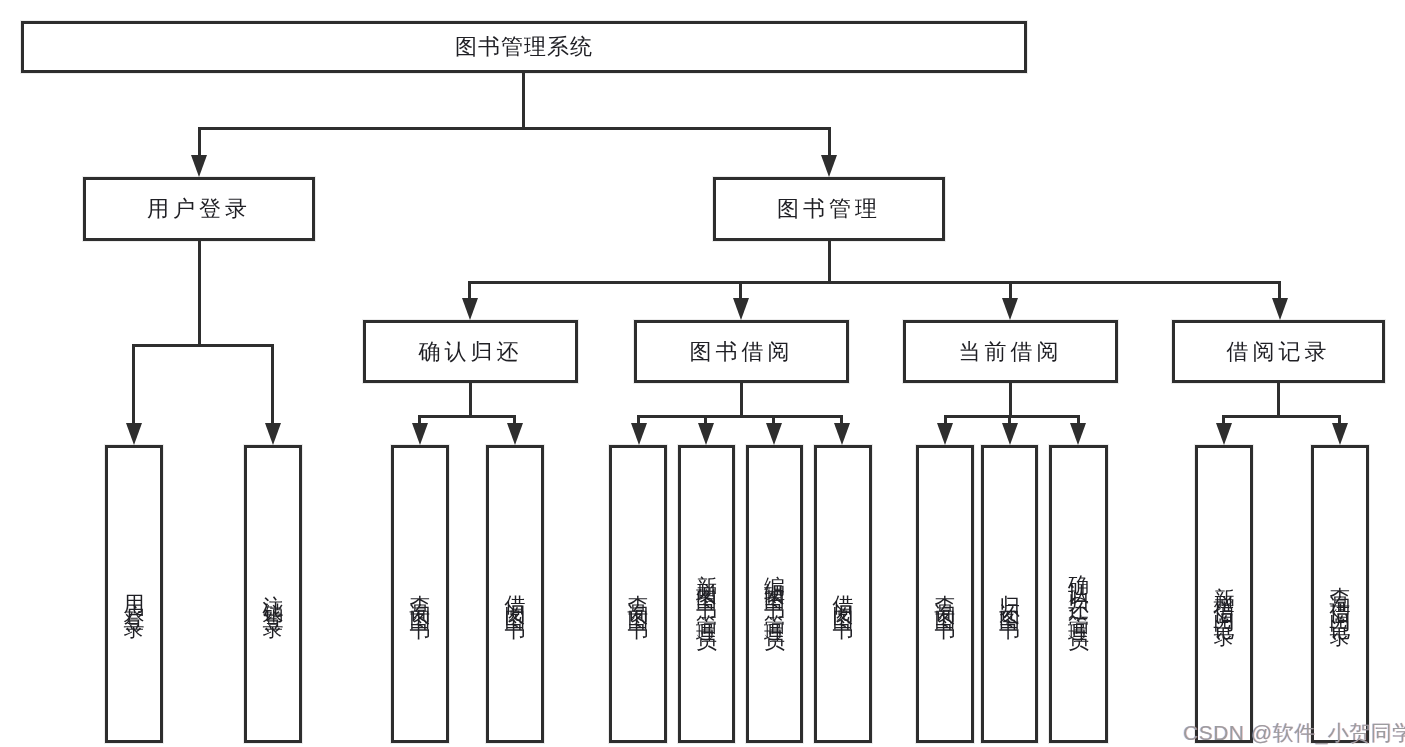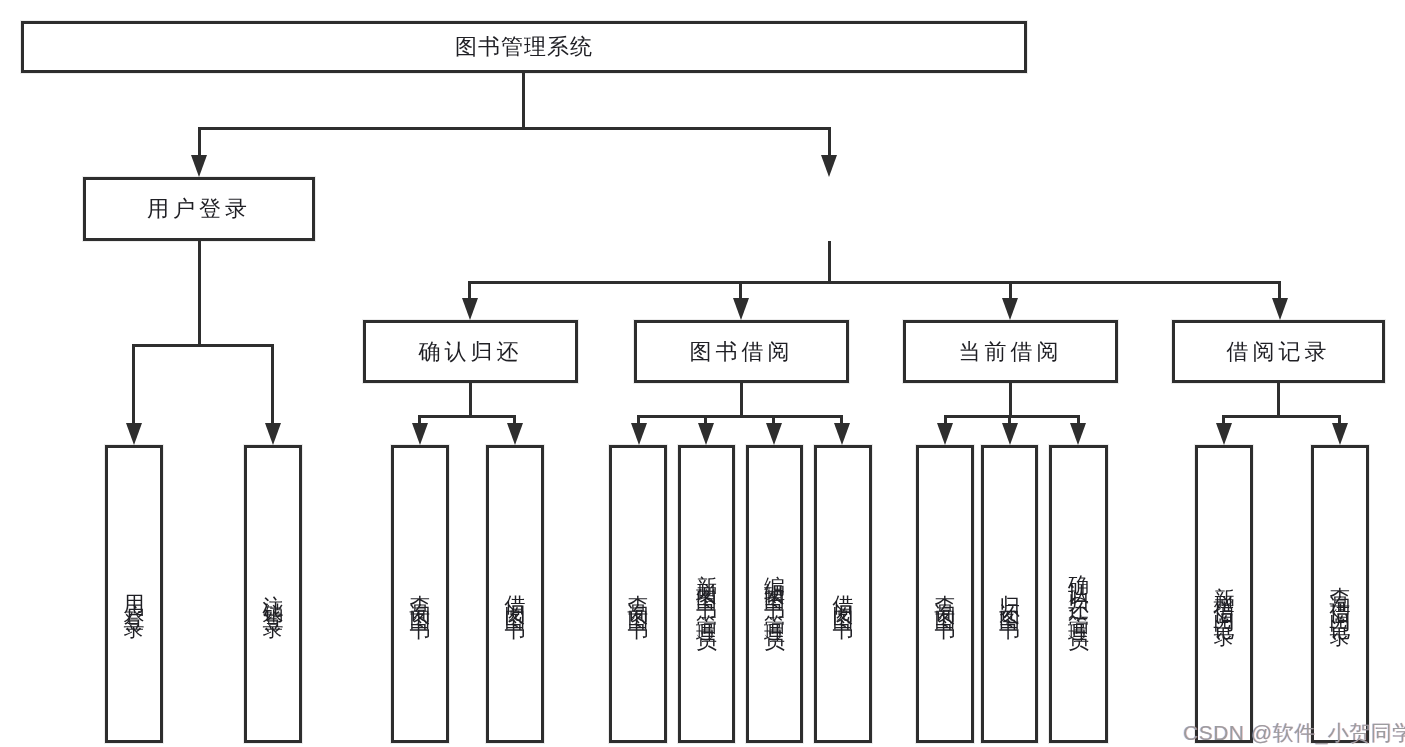--- a/index.html
+++ b/index.html
@@ -68,20 +68,23 @@
 
   <div class="vline" style="left:521.5px;top:65px;height:56px"></div>
   <div class="hline" style="left:197.5px;top:119px;width:633px"></div>
   <div class="vline" style="left:197.5px;top:119px;height:29px"></div>
   <div class="arrowhead" style="left:191px;top:147px"></div>
   <div class="vline" style="left:827.5px;top:119px;height:29px"></div>
   <div class="arrowhead" style="left:821px;top:147px"></div>
 
   <div class="box h" style="left:83px;top:169px;width:232px;height:64px">
     <span class="lbl">用户登录</span>
+  </div>
+  <div class="box h" style="left:713px;top:169px;width:232px;height:64px">
+    <span class="lbl">图书管理</span>
   </div>
 
   <div class="vline" style="left:197.5px;top:233px;height:106px"></div>
   <div class="hline" style="left:132px;top:336px;width:142px"></div>
   <div class="vline" style="left:132px;top:336px;height:80px"></div>
   <div class="arrowhead" style="left:125.5px;top:415px"></div>
   <div class="vline" style="left:271px;top:336px;height:80px"></div>
   <div class="arrowhead" style="left:264.5px;top:415px"></div>
 
   <div class="vline" style="left:827.5px;top:233px;height:43px"></div>

